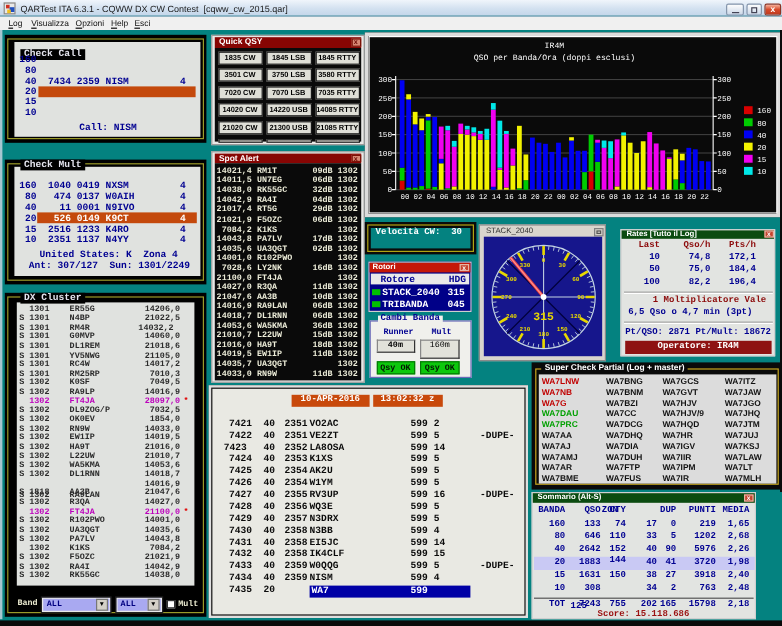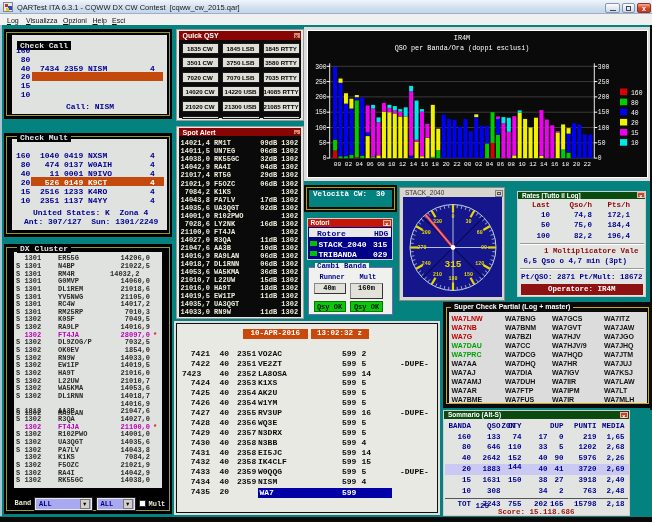--- a/index.html
+++ b/index.html
@@ -74,21 +74,21 @@
 <div class="mono nav" style="left:24px;top:217.8px;font-size:8px;z-index:4">Ant: 307/127  Sun: 1301/2249</div>
 <div style="left:4px;top:244px;width:168px;height:270px;background:#000;z-index:1"></div>
 <div style="left:6px;top:246.5px;width:163.5px;height:264.5px;border:1px solid #9a9a28;z-index:2"></div>
 <div class="ftitle" style="left:17px;top:243.5px;">DX Cluster</div>
 <div class="cream" style="left:13.5px;top:251.5px;width:148.5px;height:236.5px;z-index:2"></div>
 <div class="mono" style="left:16px;top:255.2px;font-size:7px;color:#2b2b2b;z-index:4">  1301    ER55G</div>
 <div class="mono" style="left:110px;top:255.2px;font-size:7px;color:#2b2b2b;z-index:4;width:40px;text-align:right">14206,0</div>
 <div class="mono" style="left:16px;top:262.86px;font-size:7px;color:#2b2b2b;z-index:4">S 1301    N4BP</div>
 <div class="mono" style="left:110px;top:262.86px;font-size:7px;color:#2b2b2b;z-index:4;width:40px;text-align:right">21022,5</div>
 <div class="mono" style="left:16px;top:270.52px;font-size:7px;color:#2b2b2b;z-index:4">S 1301    RM4R</div>
-<div class="mono" style="left:110px;top:270.52px;font-size:7px;color:#2b2b2b;z-index:4;width:40px;text-align:left">14032,2</div>
+<div class="mono" style="left:110px;top:270.52px;font-size:7px;color:#2b2b2b;z-index:4;width:40px;text-align:center">14032,2</div>
 <div class="mono" style="left:16px;top:278.18px;font-size:7px;color:#2b2b2b;z-index:4">S 1301    G0MVP</div>
 <div class="mono" style="left:110px;top:278.18px;font-size:7px;color:#2b2b2b;z-index:4;width:40px;text-align:right">14060,0</div>
 <div class="mono" style="left:16px;top:285.84px;font-size:7px;color:#2b2b2b;z-index:4">S 1301    DL1REM</div>
 <div class="mono" style="left:110px;top:285.84px;font-size:7px;color:#2b2b2b;z-index:4;width:40px;text-align:right">21018,6</div>
 <div class="mono" style="left:16px;top:293.5px;font-size:7px;color:#2b2b2b;z-index:4">S 1301    YV5NWG</div>
 <div class="mono" style="left:110px;top:293.5px;font-size:7px;color:#2b2b2b;z-index:4;width:40px;text-align:right">21105,0</div>
 <div class="mono" style="left:16px;top:301.15999999999997px;font-size:7px;color:#2b2b2b;z-index:4">S 1301    RC4W</div>
 <div class="mono" style="left:110px;top:301.15999999999997px;font-size:7px;color:#2b2b2b;z-index:4;width:40px;text-align:right">14017,2</div>
 <div class="mono" style="left:16px;top:308.82px;font-size:7px;color:#2b2b2b;z-index:4">S 1301    RM25RP</div>
 <div class="mono" style="left:110px;top:308.82px;font-size:7px;color:#2b2b2b;z-index:4;width:40px;text-align:right">7010,3</div>
@@ -242,21 +242,21 @@
 <div class="mono" style="left:258px;top:349.9px;font-size:8px;color:#0b0b0b;z-index:3">VO2AC</div>
 <div class="mono" style="left:342px;top:349.9px;font-size:8px;color:#0b0b0b;z-index:3">599</div>
 <div class="mono" style="left:361.5px;top:349.9px;font-size:8px;color:#0b0b0b;z-index:3">2</div>
 <div class="mono" style="left:182px;top:359.76px;font-size:8px;color:#0b0b0b;z-index:3;width:28px;text-align:right">7422</div>
 <div class="mono" style="left:219.5px;top:359.76px;font-size:8px;color:#0b0b0b;z-index:3">40</div>
 <div class="mono" style="left:237px;top:359.76px;font-size:8px;color:#0b0b0b;z-index:3">2351</div>
 <div class="mono" style="left:258px;top:359.76px;font-size:8px;color:#0b0b0b;z-index:3">VE2ZT</div>
 <div class="mono" style="left:342px;top:359.76px;font-size:8px;color:#0b0b0b;z-index:3">599</div>
 <div class="mono" style="left:361.5px;top:359.76px;font-size:8px;color:#0b0b0b;z-index:3">5</div>
 <div class="mono" style="left:400px;top:359.76px;font-size:8px;color:#0b0b0b;z-index:3">-DUPE-</div>
-<div class="mono" style="left:182px;top:369.62px;font-size:8px;color:#0b0b0b;z-index:3;width:28px;text-align:left">7423</div>
+<div class="mono" style="left:182px;top:369.62px;font-size:8px;color:#0b0b0b;z-index:3;width:28px;text-align:center">7423</div>
 <div class="mono" style="left:219.5px;top:369.62px;font-size:8px;color:#0b0b0b;z-index:3">40</div>
 <div class="mono" style="left:237px;top:369.62px;font-size:8px;color:#0b0b0b;z-index:3">2352</div>
 <div class="mono" style="left:258px;top:369.62px;font-size:8px;color:#0b0b0b;z-index:3">LA8OSA</div>
 <div class="mono" style="left:342px;top:369.62px;font-size:8px;color:#0b0b0b;z-index:3">599</div>
 <div class="mono" style="left:361.5px;top:369.62px;font-size:8px;color:#0b0b0b;z-index:3">14</div>
 <div class="mono" style="left:182px;top:379.47999999999996px;font-size:8px;color:#0b0b0b;z-index:3;width:28px;text-align:right">7424</div>
 <div class="mono" style="left:219.5px;top:379.47999999999996px;font-size:8px;color:#0b0b0b;z-index:3">40</div>
 <div class="mono" style="left:237px;top:379.47999999999996px;font-size:8px;color:#0b0b0b;z-index:3">2353</div>
 <div class="mono" style="left:258px;top:379.47999999999996px;font-size:8px;color:#0b0b0b;z-index:3">K1XS</div>
 <div class="mono" style="left:342px;top:379.47999999999996px;font-size:8px;color:#0b0b0b;z-index:3">599</div>
@@ -515,27 +515,27 @@
 <div style="left:307.5px;top:218.5px;width:84px;height:8.5px;background:#C41708;color:#fff;font-weight:bold;font-size:6.5px;line-height:8.5px;padding-left:3px;z-index:3">Rotori</div>
 <div style="left:383px;top:219.5px;width:7.5px;height:6.5px;background:#C5452F;border:1px solid #E5B5A5;z-index:4;color:#fff;font-size:5.5px;font-weight:bold;text-align:center;line-height:6px">x</div>
 <div style="left:308.5px;top:227.8px;width:82px;height:9.6px;background:#E9E9E9;z-index:3"></div>
 <div class="mono" style="left:317px;top:229.5px;font-size:8px;color:#000091;z-index:4">Rotore</div>
 <div class="mono" style="left:374px;top:229.5px;font-size:8px;color:#000091;z-index:4">HDG</div>
 <div style="left:310px;top:241.3px;width:7px;height:4.5px;background:#00C000;z-index:4"></div>
 <div class="mono" style="left:318.5px;top:240.5px;font-size:8px;color:#fff;z-index:4">STACK_2040</div>
 <div class="mono" style="left:373px;top:240.5px;font-size:8px;color:#fff;z-index:4">315</div>
 <div style="left:310px;top:251.3px;width:7px;height:4.5px;background:#00C000;z-index:4"></div>
 <div class="mono" style="left:318.5px;top:250.5px;font-size:8px;color:#fff;z-index:4">TRIBANDA</div>
-<div class="mono" style="left:373px;top:250.5px;font-size:8px;color:#fff;z-index:4">029</div>
+<div class="mono" style="left:373px;top:250.5px;font-size:8px;color:#fff;z-index:4">045</div>
 <div style="left:308px;top:266.5px;width:85px;height:48.5px;background:#F0F0EC;border:1.5px solid #6A6AB8;z-index:2"></div>
 <div class="mono" style="left:315px;top:263px;font-size:7.5px;color:#000091;z-index:3;background:#F0F0EC;padding:0 2px">Cambi Banda</div>
 <div class="mono" style="left:319.5px;top:273.5px;font-size:7px;color:#000091;z-index:3">Runner</div>
 <div class="mono" style="left:359.5px;top:273.5px;font-size:7px;color:#000091;z-index:3">Mult</div>
 <div style="left:313.5px;top:283px;width:32px;height:10.5px;z-index:3;font-family:'Liberation Mono',monospace;font-weight:bold;border:1px solid #888;border-right-color:#333;border-bottom-color:#333;background:#E2E2DA;color:#000;font-size:7px;text-align:center;line-height:9.5px">40m</div>
-<div style="left:350px;top:283px;width:33px;height:16px;z-index:3;font-family:'Liberation Mono',monospace;font-weight:bold;border:1px solid #888;border-right-color:#333;border-bottom-color:#333;background:#E2E2DA;color:#000;font-size:7px;text-align:center;line-height:9.5px">160m</div>
+<div style="left:350px;top:283px;width:33px;height:16px;z-index:3;font-family:'Liberation Mono',monospace;font-weight:normal;border:1px solid #888;border-right-color:#333;border-bottom-color:#333;background:#E2E2DA;color:#000;font-size:7px;text-align:center;line-height:9.5px">160m</div>
 <div style="left:313.5px;top:300.5px;width:32px;height:11px;z-index:3;font-family:'Liberation Mono',monospace;font-weight:bold;background:#0CC80C;border:1px solid #067806;color:#041404;font-size:7px;text-align:center;line-height:10px">Qsy OK</div>
 <div style="left:350px;top:300.5px;width:33px;height:11px;z-index:3;font-family:'Liberation Mono',monospace;font-weight:bold;background:#0CC80C;border:1px solid #067806;color:#041404;font-size:7px;text-align:center;line-height:10px">Qsy OK</div>
 <div style="left:398.5px;top:186.5px;width:106.5px;height:114.5px;background:#D9D5CD;border:1px solid #8a8a8a;z-index:2"></div>
 <div class="t" style="left:405px;top:189.5px;font-size:6.5px;color:#333;z-index:3">STACK_2040</div>
 <div style="left:494.5px;top:189.5px;width:8.5px;height:7px;background:#D4D0C8;border:1px solid #808080;z-index:3">
     <div style="left:1.5px;top:1.5px;width:4px;height:2.5px;border:1px solid #555"></div>
   </div>
 <div style="left:402.5px;top:197px;width:99px;height:100px;z-index:3">
     <svg width="99" height="100" style="position:absolute;left:0;top:0">
       <rect x="0" y="0" width="99" height="100" fill="#16168C"></rect>
@@ -718,21 +718,21 @@
 <div class="mono" style="left:517.5px;top:455.3px;font-size:7.5px;color:#000091;z-index:4;width:46px;text-align:right">90</div>
 <div class="mono" style="left:550.5px;top:455.3px;font-size:7.5px;color:#000091;z-index:4;width:46px;text-align:right">5976</div>
 <div class="mono" style="left:578.5px;top:455.3px;font-size:7.5px;color:#000091;z-index:4;width:46px;text-align:right">2,26</div>
 <div style="left:444.5px;top:463.85px;width:184px;height:10.85px;background:#C9C9F4;z-index:3"></div>
 <div class="mono" style="left:425px;top:466.15000000000003px;font-size:7.5px;color:#000091;z-index:4;width:46px;text-align:right">20</div>
 <div class="mono" style="left:454.5px;top:466.15000000000003px;font-size:7.5px;color:#000091;z-index:4;width:46px;text-align:right">1883</div>
 <div class="mono" style="left:475.5px;top:464px;font-size:7.5px;color:#000091;z-index:4;width:46px;text-align:right">144</div>
 <div class="mono" style="left:501.5px;top:466.15000000000003px;font-size:7.5px;color:#000091;z-index:4;width:46px;text-align:right">40</div>
 <div class="mono" style="left:517.5px;top:466.15000000000003px;font-size:7.5px;color:#000091;z-index:4;width:46px;text-align:right">41</div>
 <div class="mono" style="left:550.5px;top:466.15000000000003px;font-size:7.5px;color:#000091;z-index:4;width:46px;text-align:right">3720</div>
-<div class="mono" style="left:578.5px;top:466.15000000000003px;font-size:7.5px;color:#000091;z-index:4;width:46px;text-align:right">2,69</div>
+<div class="mono" style="left:578.5px;top:466.15000000000003px;font-size:7.5px;color:#000091;z-index:4;width:46px;text-align:right">1,98</div>
 <div class="mono" style="left:425px;top:477.0px;font-size:7.5px;color:#000091;z-index:4;width:46px;text-align:right">15</div>
 <div class="mono" style="left:454.5px;top:477.0px;font-size:7.5px;color:#000091;z-index:4;width:46px;text-align:right">1631</div>
 <div class="mono" style="left:475.5px;top:477.0px;font-size:7.5px;color:#000091;z-index:4;width:46px;text-align:right">150</div>
 <div class="mono" style="left:501.5px;top:477.0px;font-size:7.5px;color:#000091;z-index:4;width:46px;text-align:right">38</div>
 <div class="mono" style="left:517.5px;top:477.0px;font-size:7.5px;color:#000091;z-index:4;width:46px;text-align:right">27</div>
 <div class="mono" style="left:550.5px;top:477.0px;font-size:7.5px;color:#000091;z-index:4;width:46px;text-align:right">3918</div>
 <div class="mono" style="left:578.5px;top:477.0px;font-size:7.5px;color:#000091;z-index:4;width:46px;text-align:right">2,40</div>
 <div class="mono" style="left:425px;top:487.85px;font-size:7.5px;color:#000091;z-index:4;width:46px;text-align:right">10</div>
 <div class="mono" style="left:454.5px;top:487.85px;font-size:7.5px;color:#000091;z-index:4;width:46px;text-align:right">308</div>
 <div class="mono" style="left:475.5px;top:503px;font-size:7.5px;color:#000091;z-index:4;width:46px;text-align:left">125</div>

